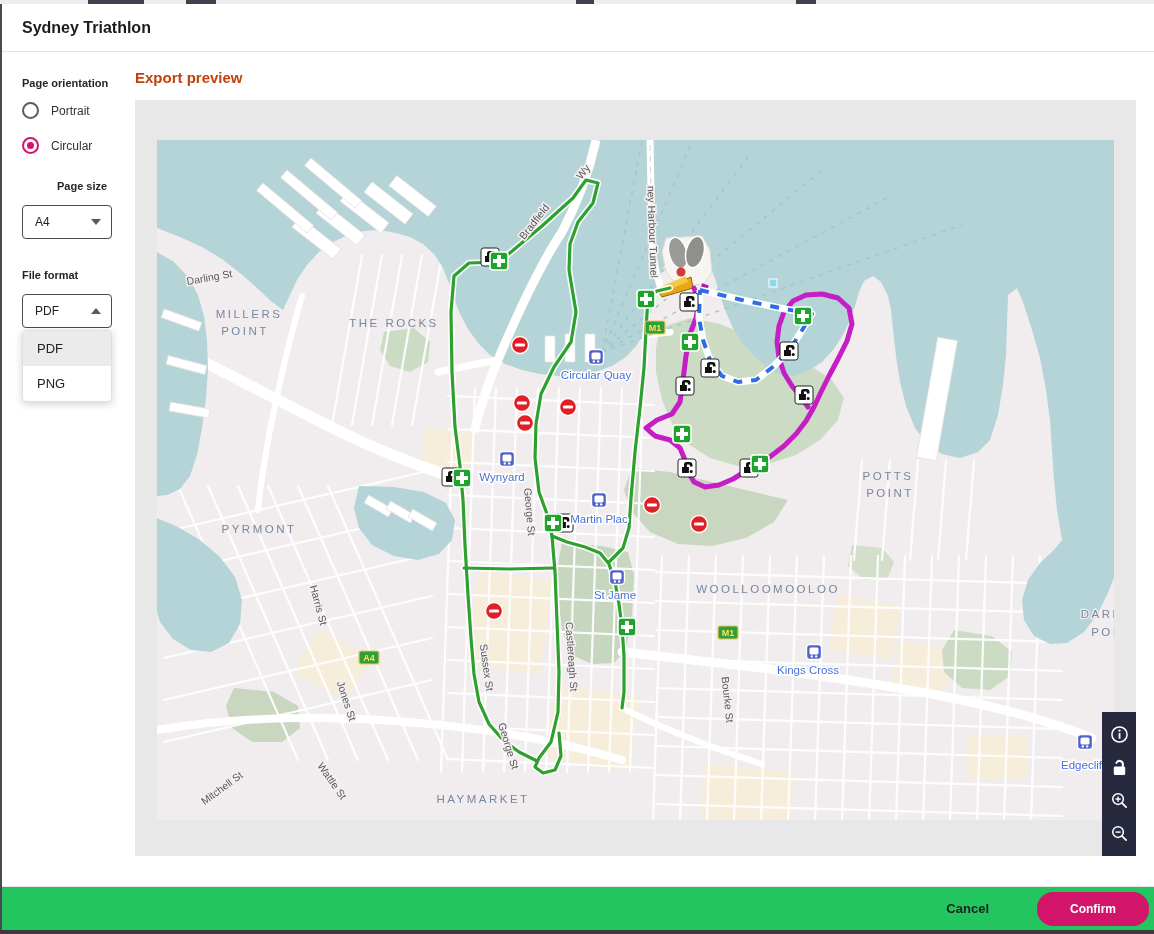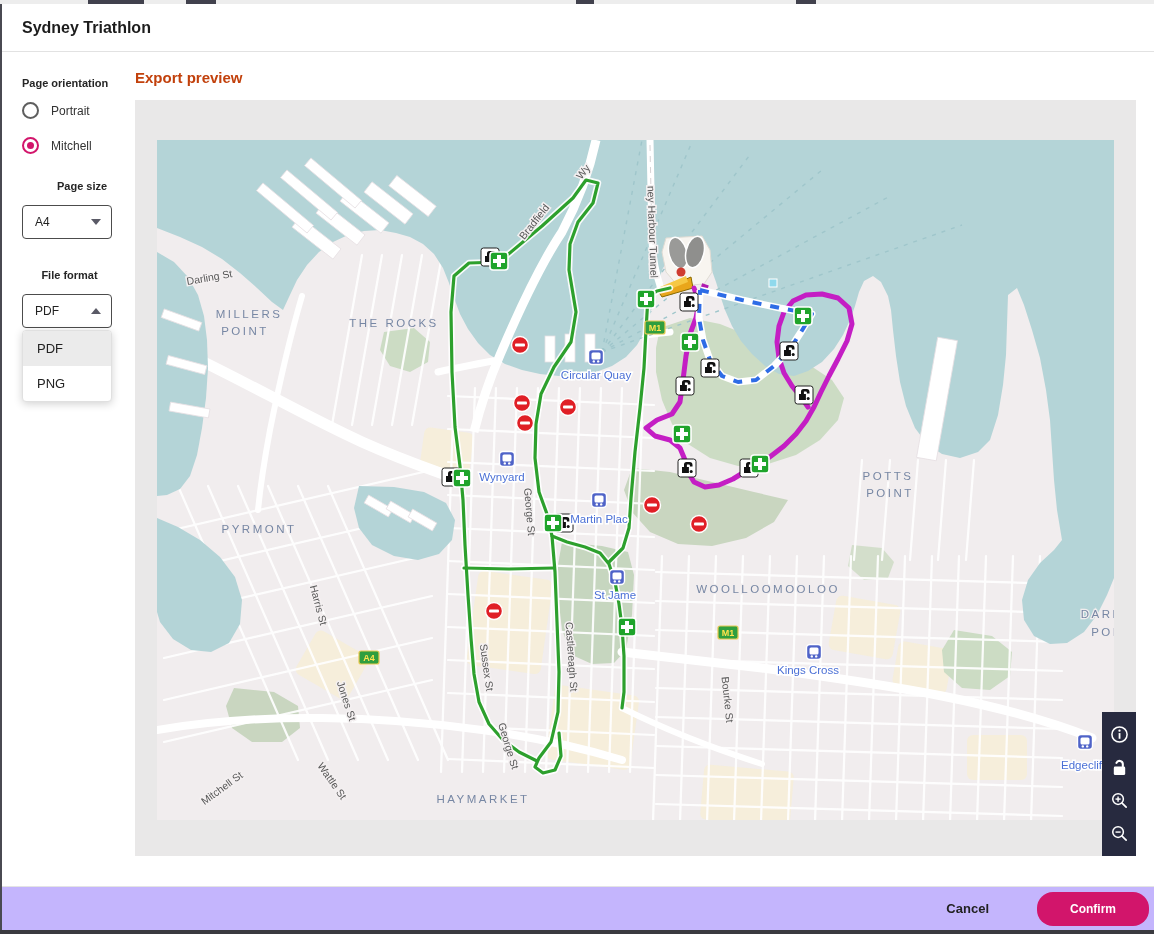--- a/index.html
+++ b/index.html
@@ -27,41 +27,41 @@
     border-radius:50%; background:var(--pink); }
   .radio-text { font-size:12px; color:#333; margin-left:12px; }
   .lbl-pagesize { margin-top:24px;padding-left:35px; }
   .select-box { width:90px; height:34px; margin-left:20px; border:1px solid #4c4c4c; border-radius:4px;
     background:#fff; display:flex; align-items:center; justify-content:space-between;
     padding:0 10px 0 12px; cursor:pointer; }
   .select-value { font-size:12px; color:#222; }
   .caret { width:0; height:0; border-left:5px solid transparent; border-right:5px solid transparent; }
   .caret.down { border-top:6px solid #5a5a66; }
   .caret.up { border-bottom:6px solid #5a5a66; }
-  .lbl-format { margin-top:28px;text-align:center; }
+  .lbl-format { margin-top:28px; }
   .dropdown-menu { width:90px; margin:2px 0 0 20px; background:#fff; border:1px solid #e0e0e0;
     border-radius:4px; box-shadow:0 2px 8px rgba(0,0,0,.18); overflow:hidden; }
   .dropdown-item { height:35px; display:flex; align-items:center; padding-left:14px;
     font-size:13px; color:#222; cursor:pointer; }
   .dropdown-item.sel { background:#ebebeb; }
 
   
   .main { position:absolute; left:131px; top:49px; width:1021px; height:833px; }
   .main-heading { position:absolute; left:2px; top:16px; font-size:15px; font-weight:bold; color:#c2410c; }
   .preview-wrap { position:absolute; left:2px; top:47px; width:1001px; height:756px; background:#e9e8e8; }
   .map-frame { position:absolute; left:22px; top:40px; width:957px; height:680px; overflow:hidden; background:#f1edee; }
 
   
   .map-toolbar { position:absolute; left:967px; top:612px; width:34px; height:144px;
     background:#272a3f; display:flex; flex-direction:column; align-items:center; justify-content:space-around; padding:6px 0; }
   .tool-btn { width:22px; height:22px; display:flex; align-items:center; justify-content:center; cursor:pointer; }
 
   
   .modal-footer { position:absolute; left:0; top:882px; width:100%; height:44px;
-    border-top:1px solid #e4e4e4; background:#c4b5fd; display:flex; align-items:center; justify-content:flex-end; }
+    border-top:1px solid #e4e4e4; background:#22c55e; display:flex; align-items:center; justify-content:flex-end; }
   .btn-cancel { font-size:13px; font-weight:bold; color:#222; background:none; border:none;
     padding:8px 14px; margin-right:34px; cursor:pointer; }
   .btn-confirm { font-size:12px; font-weight:bold; color:#fff; background:var(--pink); border:none;
     border-radius:16px; width:112px; height:34px; margin-right:5px; cursor:pointer; }
 
   svg text { user-select:none; }
 </style>
 </head>
 <body>
 
@@ -82,21 +82,21 @@
 
   <div class="sidebar">
     <div class="side-label lbl-orientation">Page orientation</div>
 
     <div class="radio-row">
       <span class="radio-circle"></span>
       <span class="radio-text">Portrait</span>
     </div>
     <div class="radio-row">
       <span class="radio-circle sel"></span>
-      <span class="radio-text">Mitchell</span>
+      <span class="radio-text">Circular</span>
     </div>
 
     <div class="side-label lbl-pagesize">Page size</div>
     <div class="select-box">
       <span class="select-value">A4</span>
       <span class="caret down"></span>
     </div>
 
     <div class="side-label lbl-format">File format</div>
     <div class="select-box">

